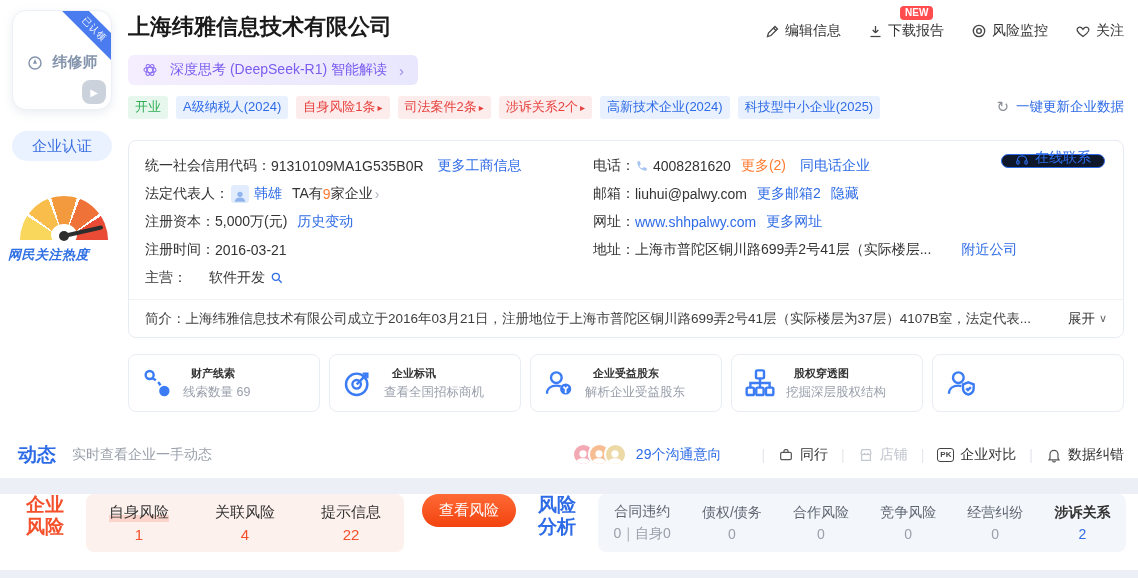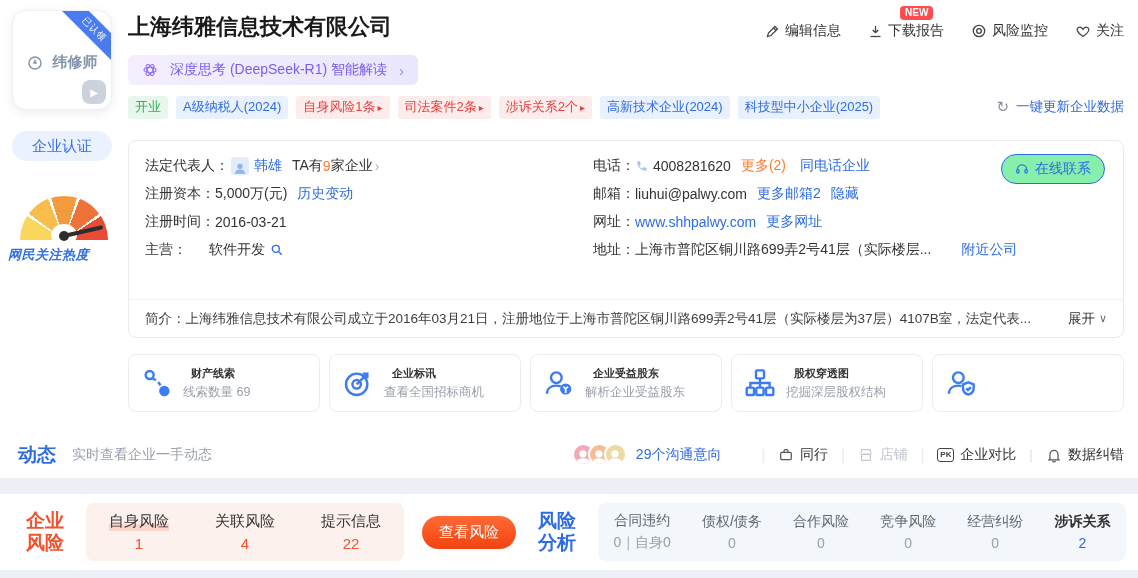--- a/index.html
+++ b/index.html
@@ -59,22 +59,22 @@
   .icol.left { width:448px; }
   .icol.right { flex:1; min-width:0; }
   .irow { height:28px; display:flex; align-items:center; white-space:nowrap; }
   .blue-link { color:#2e6be6; cursor:pointer; text-decoration:none; }
   .ml10 { margin-left:10px; } .ml14 { margin-left:14px; }
   .orange { color:#ff7a2f; }
   .gray-ch { color:#aeb3bc; margin-left:2px; }
   .avatar-chip { display:inline-flex; width:18px; height:18px; border-radius:3px; background:#e1edfc;
     align-items:flex-end; justify-content:center; margin:0 5px 0 2px; overflow:hidden; }
   .addr-val { max-width:336px; overflow:hidden; text-overflow:ellipsis; }
-  .contact-btn { position:absolute; right:18px; top:13px; height:30px; padding:0 13px; border:1px solid #2e6be6;
-    border-radius:15px; color:#2e6be6; font-size:14px; display:flex; align-items:center; gap:6px; background:#86efac; cursor:pointer; }
+  .contact-btn { position:absolute; right:18px; top:13px; height:14px; padding:0 13px; border:1px solid #2e6be6;
+    border-radius:15px; color:#2e6be6; font-size:14px; display:flex; align-items:flex-end; gap:6px; background:#0f172a; cursor:pointer; }
   .intro { position:absolute; left:0; right:0; bottom:0; height:38px; border-top:1px solid #f1f3f7;
     display:flex; align-items:center; padding:0 16px; font-size:13.5px; color:#3d3d3d; }
   .intro-text { flex:1; white-space:nowrap; overflow:hidden; }
   .expand { margin-left:3px; white-space:nowrap; color:#333; cursor:pointer; display:flex; align-items:center; gap:4px; }
   .expand .caret { font-size:11px; color:#666; }
 
   
   .cards { position:absolute; left:128px; top:354px; width:996px; display:flex; gap:9px; }
   .fcard { flex:1; height:58px; border:1px solid #e8ecf3; border-radius:8px; background:#fff;
     display:flex; align-items:center; padding:0 12px; gap:10px; cursor:pointer; }
@@ -96,21 +96,21 @@
   .dlink { display:flex; align-items:center; gap:6px; padding:0 13px; cursor:pointer; }
   .dlink.disabled { color:#c0c4cc; }
   .sep { color:#e4e7ec; }
   .pk-box { display:inline-flex; width:17px; height:14px; border:1.5px solid #444; border-radius:3px;
     align-items:center; justify-content:center; font-size:8px; font-weight:700; color:#444; }
 
   
   .band1 { position:absolute; left:0; top:478px; width:100%; height:16px; background:#ecf0f6; }
   .band2 { position:absolute; left:0; top:570px; width:100%; height:8px; background:#ecf0f6; }
   .risk { position:absolute; left:0; top:494px; width:100%; height:76px; background:#fff;
-    display:flex; align-items:center; padding:0 12px; }
+    display:flex; padding:0 12px; }
   .risk-title { width:44px; font-size:19px; font-weight:800; color:#f4502c; line-height:22px; margin:0 16px 0 14px; }
   .risk-stats { width:318px; height:58px; background:#fdf1ed; border-radius:8px;
     display:flex; align-items:center; justify-content:space-around; }
   .rstat { text-align:center; font-size:15px; cursor:pointer; }
   .rstat .rl { color:#333; margin-bottom:4px; }
   .rstat.mark .rl { background:linear-gradient(transparent 62%, #fbd4cb 62%); }
   .rstat .rv { color:#f4502c; }
   .view-btn { margin:0 22px 0 18px; height:33px; padding:0 17px; border-radius:17px; border:none;
     background:linear-gradient(180deg,#ff6a35,#f2430f); color:#fff; font-size:15px; display:flex; align-items:center; cursor:pointer; }
   .ana-title { width:44px; font-size:19px; font-weight:800; color:#2e6be6; line-height:22px; margin-right:16px; }
@@ -224,20 +224,25 @@
   </div>
 
   <div class="update-link">
     <span class="ric">↻</span>
     <span>一键更新企业数据</span>
   </div>
 
   <div class="info-card">
     <div class="info-cols">
       <div class="icol left">
+        <div class="irow">
+          <span class="lbl">统一社会信用代码：</span>
+          <span class="val">91310109MA1G535B0R</span>
+          <a class="blue-link ml14">更多工商信息</a>
+        </div>
         <div class="irow">
           <span class="lbl">法定代表人：</span>
           <span class="avatar-chip">
             <svg width="14" height="14" viewBox="0 0 24 24">
               <circle cx="12" cy="9" r="4.5" fill="#8fb4ee"></circle>
                 <path d="M3 22c0-5 4.5-7.5 9-7.5s9 2.5 9 7.5" fill="#8fb4ee"></path>
             </svg>
           </span>
           <a class="blue-link" style="margin-left:0">韩雄</a>
           <span class="ml10">TA有</span>

